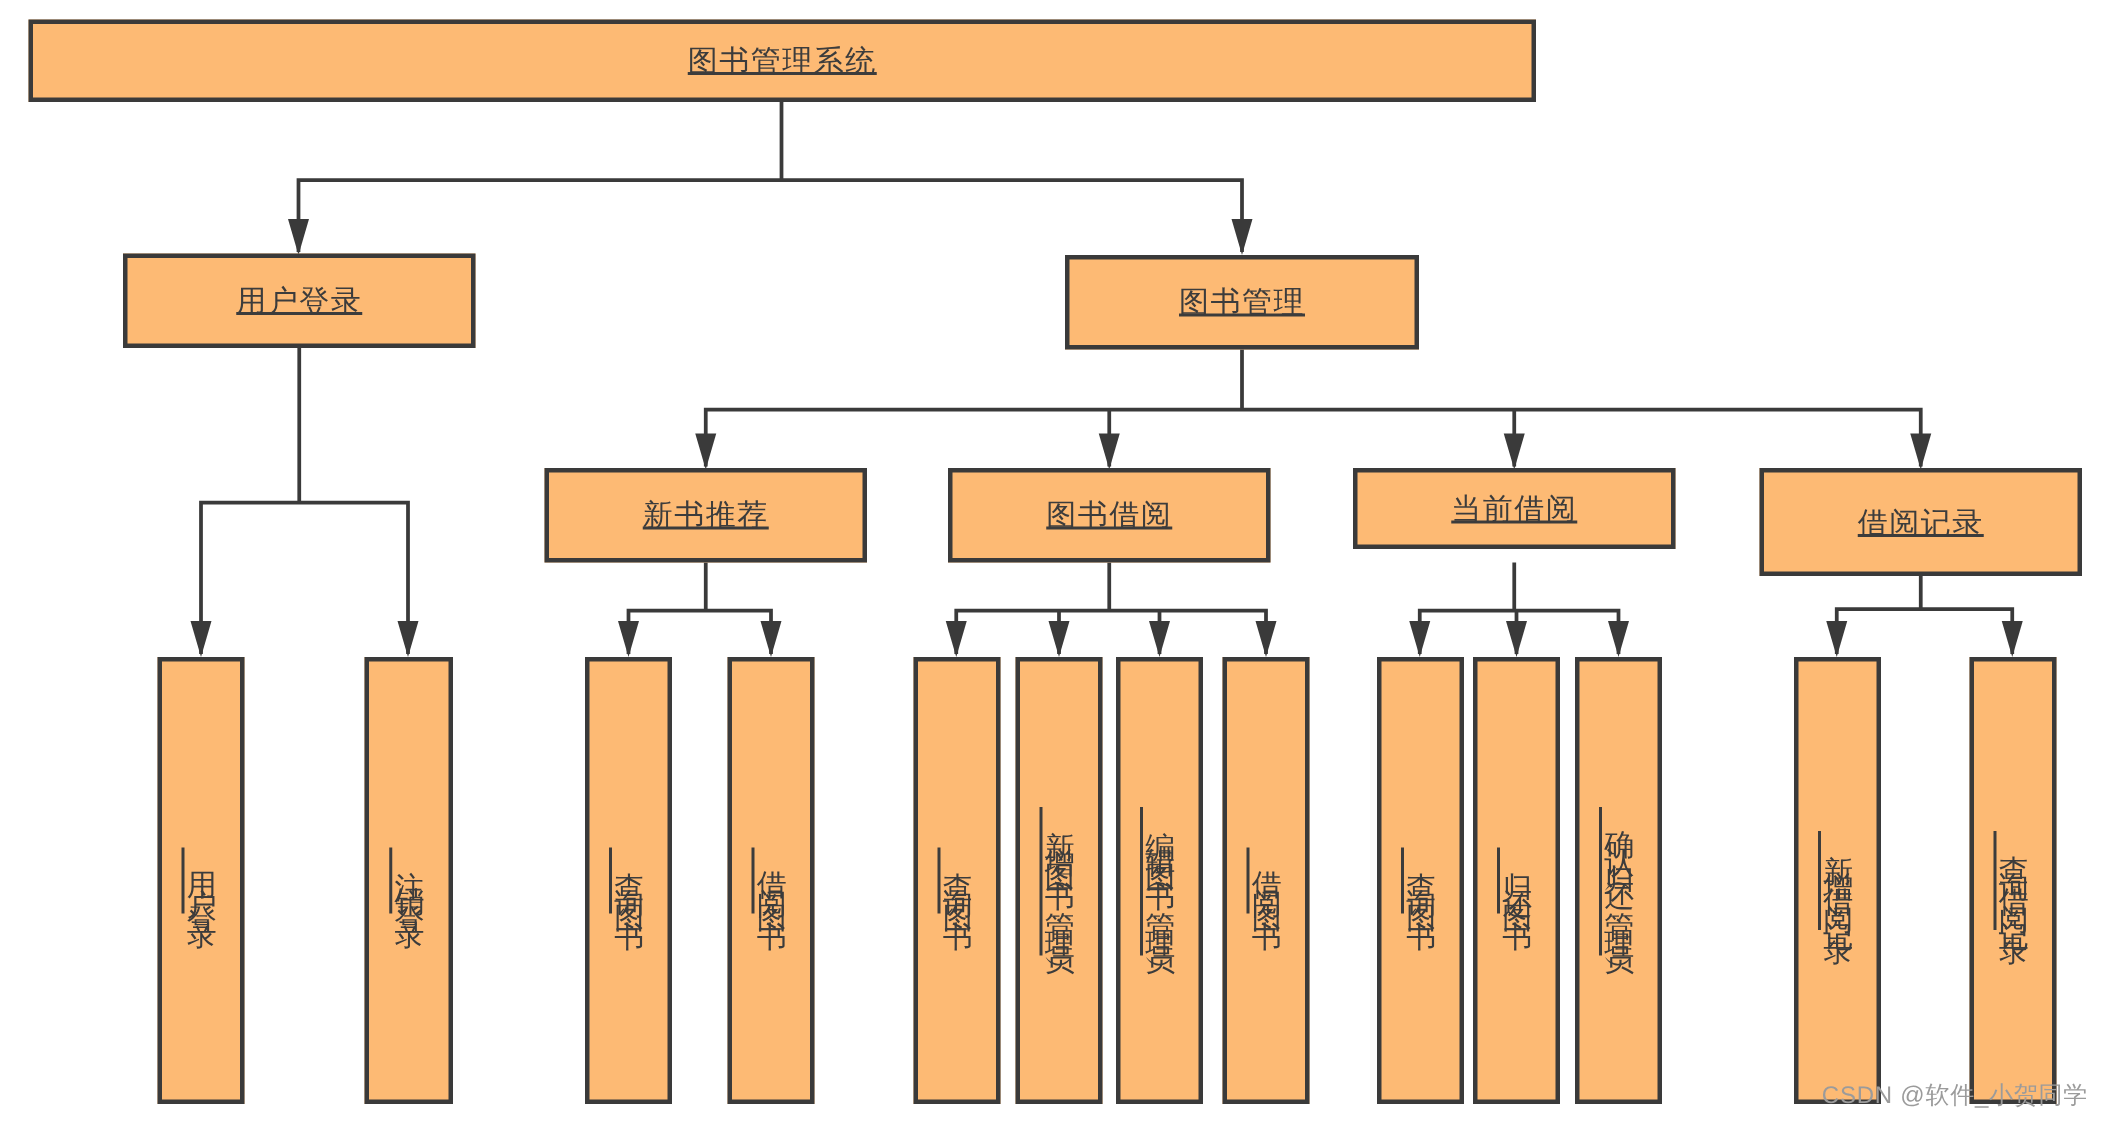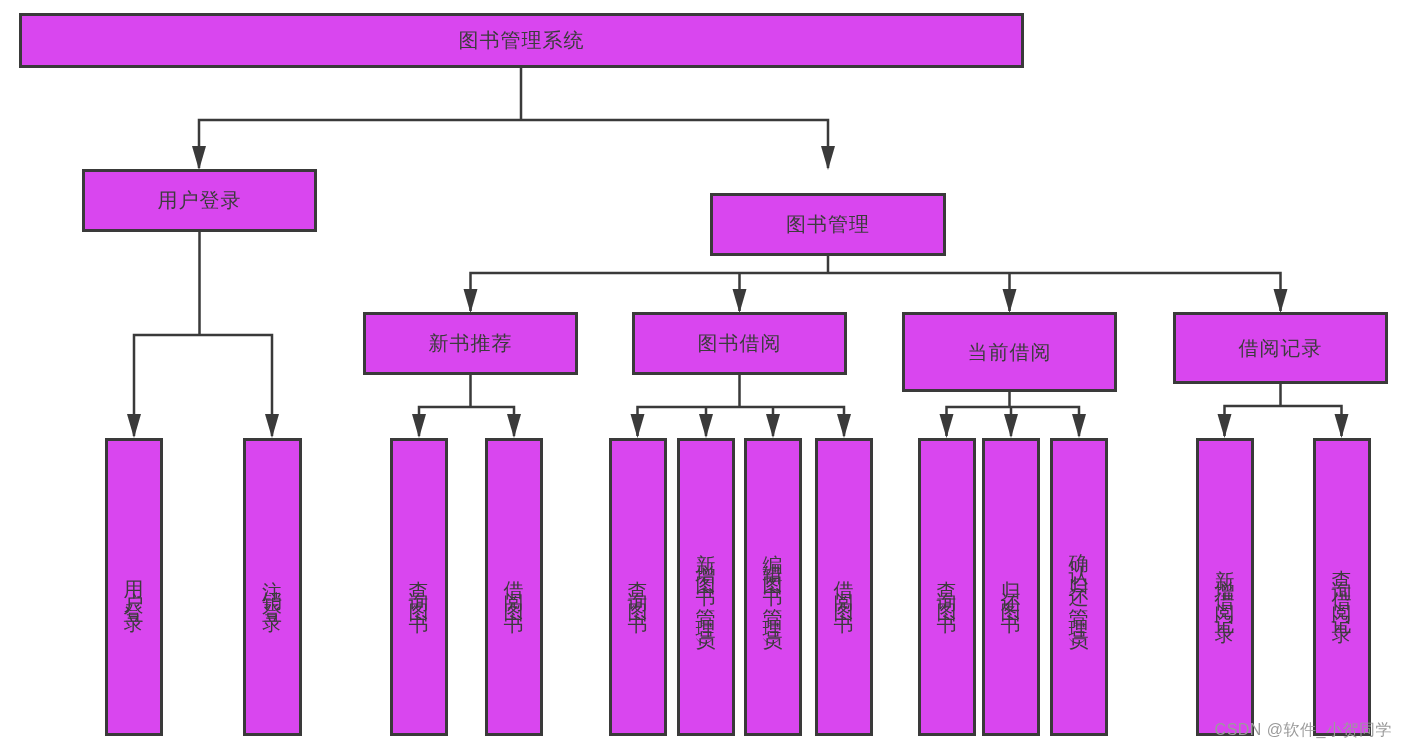--- a/index.html
+++ b/index.html
@@ -28,26 +28,27 @@
     fill: none;
   }
   svg.connectors polygon {
     fill: var(--line);
     stroke: none;
   }
   .box {
     position: absolute;
     box-sizing: border-box;
     border: 3px solid var(--line);
-    background: #d946ef;
+    background: #fdba74;
     display: flex;
     align-items: center;
     justify-content: center;
     color: var(--text);
     z-index: 1;
+    text-decoration: underline;
   }
   .box.h span {
     font-size: 20px;
     letter-spacing: 1px;
     white-space: nowrap;
   }
   .box.v span {
     writing-mode: vertical-rl;
     text-orientation: mixed;
     font-size: 20px;
@@ -106,31 +107,31 @@
     <polygon points="1334.5,414 1348.5,414 1341.5,438"></polygon>
   </svg>
 
   <div class="box h" style="left:19px; top:13px; width:1005px; height:55px;">
     <span>图书管理系统</span>
   </div>
 
   <div class="box h" style="left:82px; top:169px; width:235px; height:63px;">
     <span>用户登录</span>
   </div>
-  <div class="box h" style="left:710px; top:170px; width:236px; height:63px;margin-top:23px;">
+  <div class="box h" style="left:710px; top:170px; width:236px; height:63px;">
     <span>图书管理</span>
   </div>
 
   <div class="box h" style="left:632px; top:312px; width:215px; height:63px;">
     <span>图书借阅</span>
   </div>
   <div class="box h" style="left:363px; top:312px; width:215px; height:63px;">
     <span>新书推荐</span>
   </div>
-  <div class="box h" style="left:902px; top:312px; width:215px; height:80px;">
+  <div class="box h" style="left:902px; top:312px; width:215px; height:54px;">
     <span>当前借阅</span>
   </div>
   <div class="box h" style="left:1173px; top:312px; width:215px; height:72px;">
     <span>借阅记录</span>
   </div>
 
   <div class="box v" style="left:105px; top:438px; width:58px; height:298px;">
     <span>用户登录</span>
   </div>
   <div class="box v" style="left:243px; top:438px; width:59px; height:298px;">

